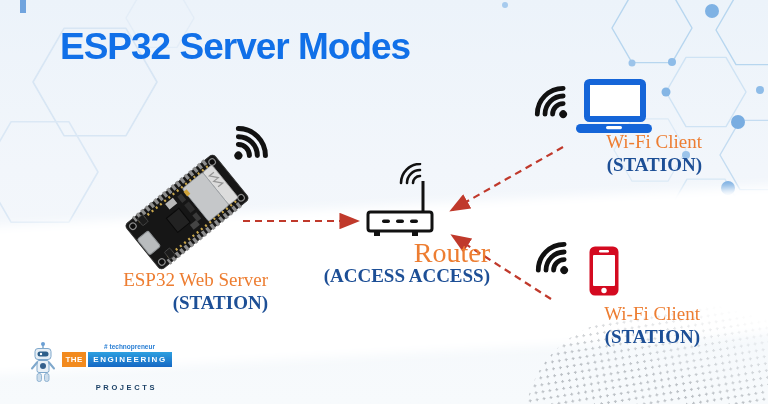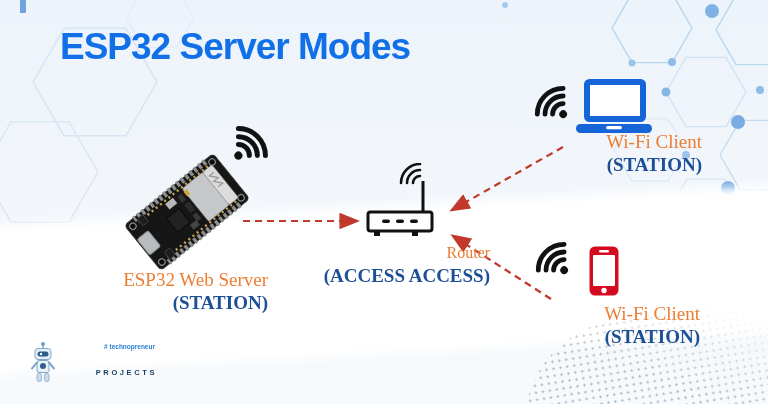--- a/index.html
+++ b/index.html
@@ -146,21 +146,21 @@
     </g>
     <rect x="8" y="49" width="64" height="19" rx="2.5" fill="#fff" stroke="#111" stroke-width="3"></rect>
     <rect x="22" y="56.5" width="8" height="3.6" rx="1.8" fill="#111"></rect>
     <rect x="36" y="56.5" width="8" height="3.6" rx="1.8" fill="#111"></rect>
     <rect x="50" y="56.5" width="8" height="3.6" rx="1.8" fill="#111"></rect>
     <rect x="14" y="68" width="6" height="5" fill="#111"></rect>
     <rect x="52" y="68" width="6" height="5" fill="#111"></rect>
   </svg>
 
   <div class="content node-label lbl-router">
-    <span class="l1" style="font-size:16px">Router</span>
+    <span class="l1" style="font-size:28px">Router</span>
     <span class="l2">(ACCESS ACCESS)</span>
   </div>
 
   <svg class="content wifi wifi-laptop" width="46" height="46" viewBox="0 0 48 48">
     <g stroke="#111" stroke-width="5" stroke-linecap="round" fill="none">
       <path d="M16.2,31.2 A 11,11 0 0 1 31.8,31.2"></path>
       <path d="M10.6,25.6 A 19,19 0 0 1 37.4,25.6"></path>
       <path d="M4.9,19.9 A 27,27 0 0 1 43.1,19.9"></path>
     </g>
     <circle cx="24" cy="39" r="4" fill="#111"></circle>
@@ -207,17 +207,21 @@
       <circle cx="13" cy="13" r="1.2" fill="#fff"></circle>
       <rect x="9" y="19.5" width="12" height="12" rx="2" fill="#eaf1f7" stroke="#7fa8cc" stroke-width="1"></rect>
       <circle cx="15" cy="25" r="3" fill="#35608c"></circle>
       <line x1="9" y1="21.5" x2="4" y2="27.5" stroke="#7fa8cc" stroke-width="2" stroke-linecap="round"></line>
       <line x1="21" y1="21.5" x2="26" y2="27.5" stroke="#7fa8cc" stroke-width="2" stroke-linecap="round"></line>
       <rect x="9" y="32.5" width="4.5" height="8" rx="2" fill="#cdddeb" stroke="#7fa8cc" stroke-width="0.8"></rect>
       <rect x="16.5" y="32.5" width="4.5" height="8" rx="2" fill="#cdddeb" stroke="#7fa8cc" stroke-width="0.8"></rect>
     </svg>
     <div class="logo-text">
       <div class="logo-tagline"># technopreneur</div>
+      <div class="logo-row">
+        <span class="logo-the">THE</span>
+        <span class="logo-eng">ENGINEERING</span>
+      </div>
       <div class="logo-projects">PROJECTS</div>
     </div>
   </div>
 
 </div>
 
 </body></html>

